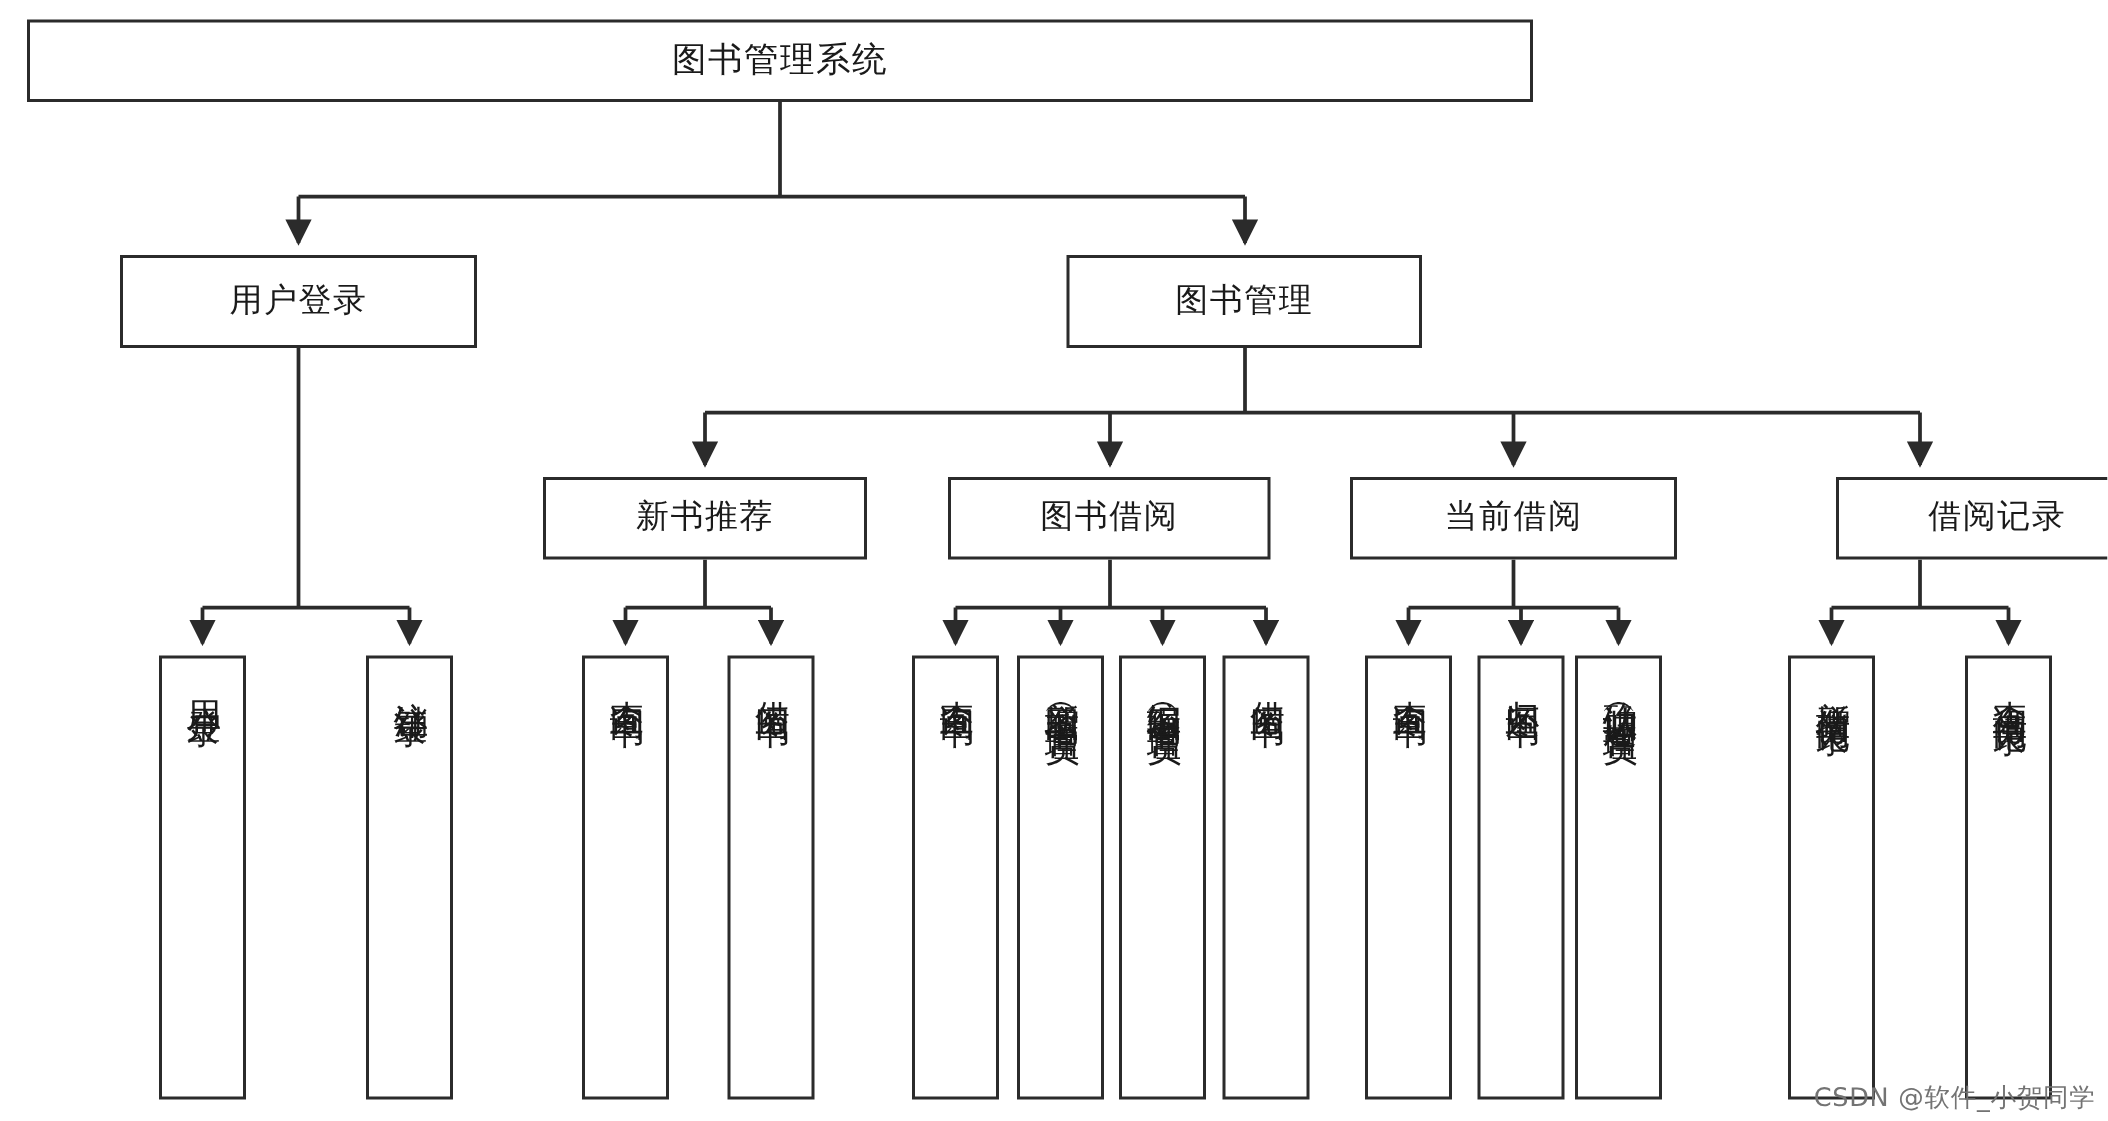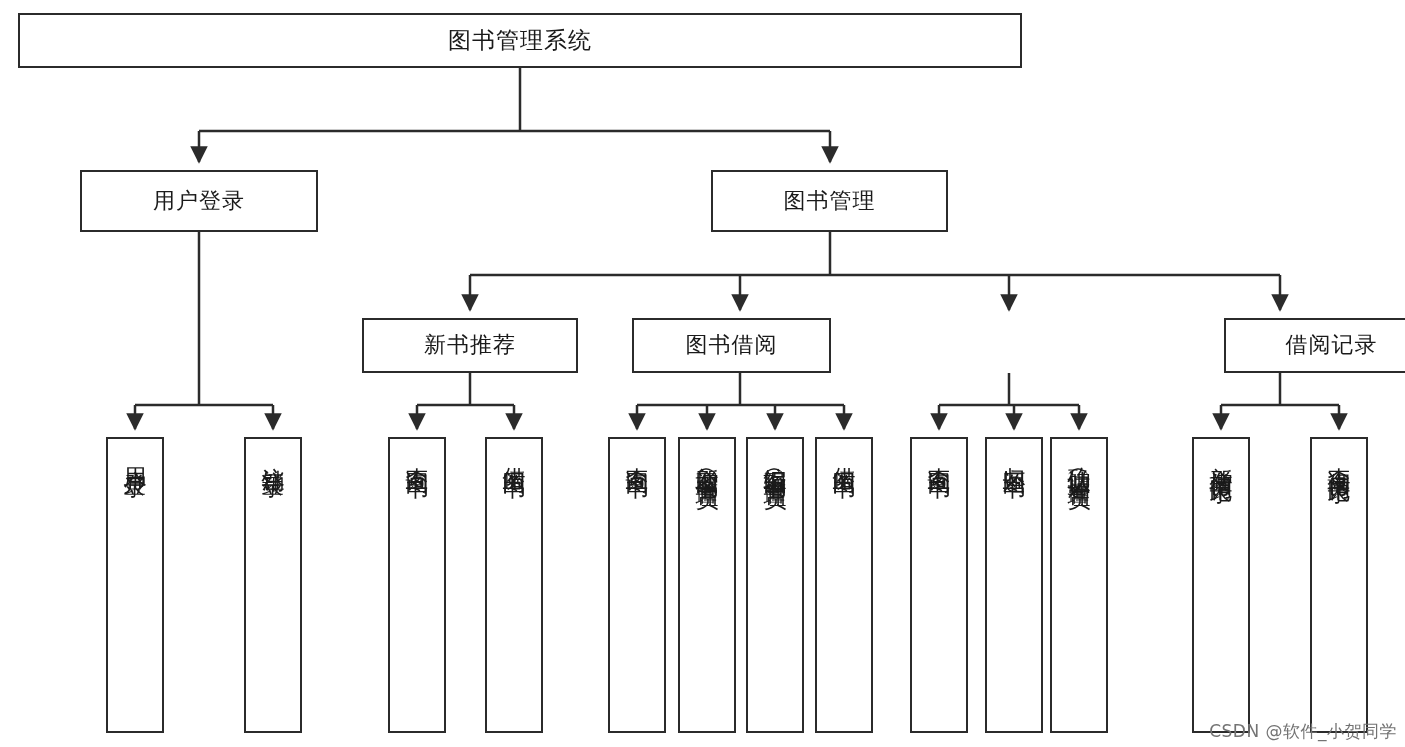--- a/index.html
+++ b/index.html
@@ -125,22 +125,25 @@
   <div class="node horiz" style="left:80px; top:170px; width:238px; height:62px;">
     <span>用户登录</span>
   </div>
   <div class="node horiz" style="left:362px; top:318px; width:216px; height:55px;">
     <span>新书推荐</span>
   </div>
 
   <div class="node horiz" style="left:711px; top:170px; width:237px; height:62px;">
     <span>图书管理</span>
   </div>
-  <div class="node horiz" style="left:632px; top:318px; width:199px; height:55px;">
+  <div class="node horiz" style="left:632px; top:318px; width:215px; height:55px;">
     <span>图书借阅</span>
+  </div>
+  <div class="node horiz" style="left:900px; top:318px; width:218px; height:55px;">
+    <span>当前借阅</span>
   </div>
   <div class="node horiz" style="left:1224px; top:318px; width:215px; height:55px;">
     <span>借阅记录</span>
   </div>
 
   <div class="node vert" style="left:106px; top:437px; width:58px; height:296px;">
     <span class="vtext">用户登录</span>
   </div>
   <div class="node vert" style="left:244px; top:437px; width:58px; height:296px;">
     <span class="vtext">注销登录</span>

